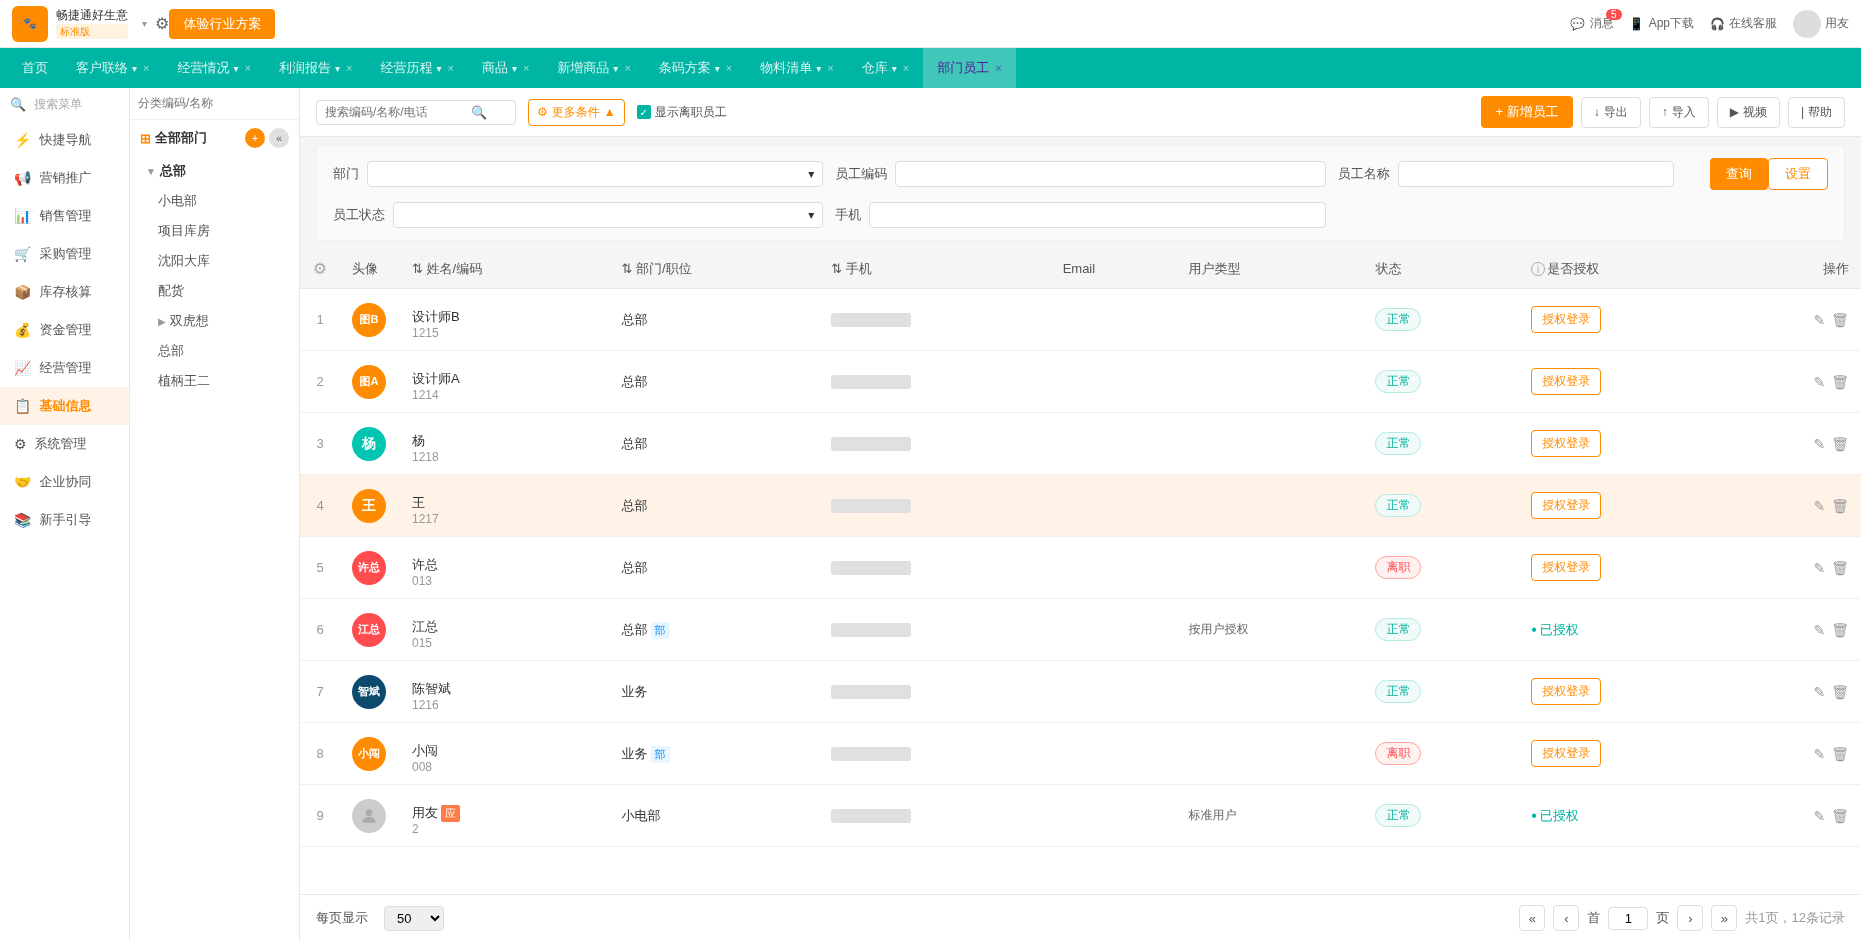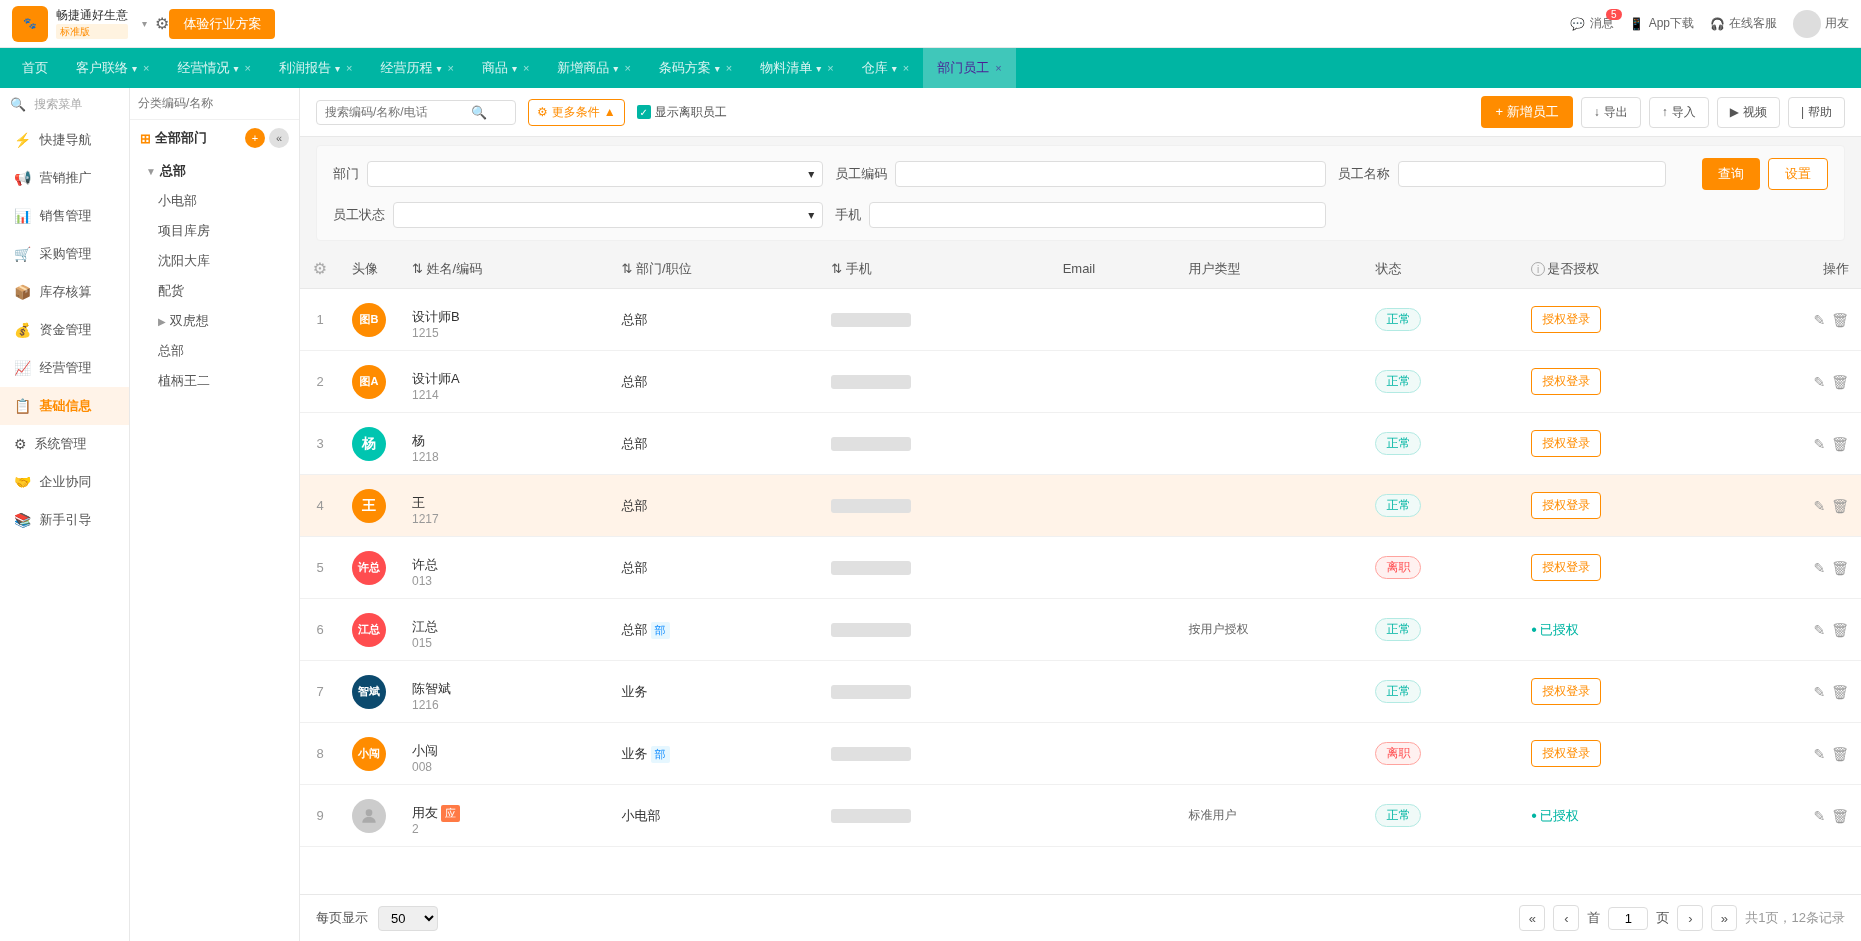--- a/index.html
+++ b/index.html
@@ -64,21 +64,21 @@
     .checkbox-checked { width: 14px; height: 14px; background: #00b5a3; border-radius: 2px; display: flex; align-items: center; justify-content: center; color: #fff; font-size: 10px; }
     .btn-add { background: #ff8c00; color: #fff; border: none; border-radius: 4px; padding: 7px 14px; cursor: pointer; font-size: 13px; display: flex; align-items: center; gap: 4px; }
     .btn-outline { background: #fff; color: #555; border: 1px solid #ddd; border-radius: 4px; padding: 6px 12px; cursor: pointer; font-size: 12px; display: flex; align-items: center; gap: 4px; }
 
     
     .adv-filter { background: #fafafa; border: 1px solid #f0f0f0; border-radius: 4px; margin: 8px 16px; padding: 12px 16px; display: grid; grid-template-columns: 1fr 1fr 1fr; gap: 12px; align-items: center; }
     .filter-row { display: flex; align-items: center; gap: 8px; }
     .filter-label { font-size: 13px; color: #555; white-space: nowrap; }
     .filter-select { flex: 1; border: 1px solid #ddd; border-radius: 4px; padding: 5px 8px; font-size: 12px; background: #fff; display: flex; align-items: center; justify-content: space-between; cursor: pointer; }
     .filter-input { flex: 1; border: 1px solid #ddd; border-radius: 4px; padding: 5px 8px; font-size: 12px; background: #fff; outline: none; }
-    .filter-actions { display: flex; gap: 8px; justify-content: flex-start; padding-left: 20px; }
+    .filter-actions { display: flex; justify-content: flex-start; padding-left: 20px; }
     .btn-query { background: #ff8c00; color: #fff; border: none; border-radius: 4px; padding: 6px 16px; cursor: pointer; font-size: 13px; }
     .btn-set { background: #fff; color: #ff8c00; border: 1px solid #ff8c00; border-radius: 4px; padding: 6px 16px; cursor: pointer; font-size: 13px; }
 
     
     .table-wrap { flex: 1; overflow-y: auto; background: #fff; margin: 0; }
     table { width: 100%; border-collapse: collapse; font-size: 13px; }
     thead tr { background: #f5f5f5; }
     th { padding: 10px 12px; text-align: left; font-weight: normal; color: #555; border-bottom: 1px solid #e8e8e8; white-space: nowrap; }
     td { padding: 10px 12px; border-bottom: 1px solid #f0f0f0; color: #333; vertical-align: middle; }
     tr.highlighted { background: #fff3e8; }
@@ -92,21 +92,21 @@
     .auth-granted { color: #00b5a3; font-size: 13px; display: flex; align-items: center; gap: 3px; }
     .auth-granted::before { content: '•'; font-size: 16px; }
     .user-type-label { font-size: 12px; color: #666; }
     .dept-tag { display: inline-flex; align-items: center; background: #e6f7ff; color: #1890ff; border-radius: 2px; padding: 1px 4px; font-size: 11px; margin-left: 3px; }
     .apply-tag { display: inline-flex; align-items: center; background: #ff7a45; color: #fff; border-radius: 2px; padding: 1px 4px; font-size: 11px; margin-left: 3px; }
     .op-btn { color: #999; cursor: pointer; font-size: 14px; }
     .blurred { display: inline-block; background: #e0e0e0; border-radius: 3px; width: 80px; height: 14px; vertical-align: middle; }
 
     
     .pagination { display: flex; align-items: center; justify-content: space-between; padding: 10px 16px; background: #fff; border-top: 1px solid #e8e8e8; font-size: 13px; }
-    .page-size-wrap { display: flex; align-items: center; gap: 10px; color: #555; }
+    .page-size-wrap { display: flex; align-items: center; gap: 16px; color: #555; }
     .page-size-select { border: 1px solid #ddd; border-radius: 4px; padding: 3px 8px; font-size: 13px; }
     .page-nav { display: flex; align-items: center; gap: 8px; color: #555; }
     .page-btn { width: 26px; height: 26px; display: flex; align-items: center; justify-content: center; border: 1px solid #ddd; border-radius: 4px; cursor: pointer; color: #555; }
     .page-current { border: 1px solid #ddd; border-radius: 4px; padding: 3px 10px; font-size: 13px; }
     .page-total { color: #999; }
 
     
     .info-icon { display: inline-flex; align-items: center; justify-content: center; width: 14px; height: 14px; border-radius: 50%; border: 1px solid #aaa; color: #aaa; font-size: 10px; margin-right: 2px; }
     .gear-col { display: flex; align-items: center; justify-content: center; color: #aaa; font-size: 16px; cursor: pointer; }
   </style>

